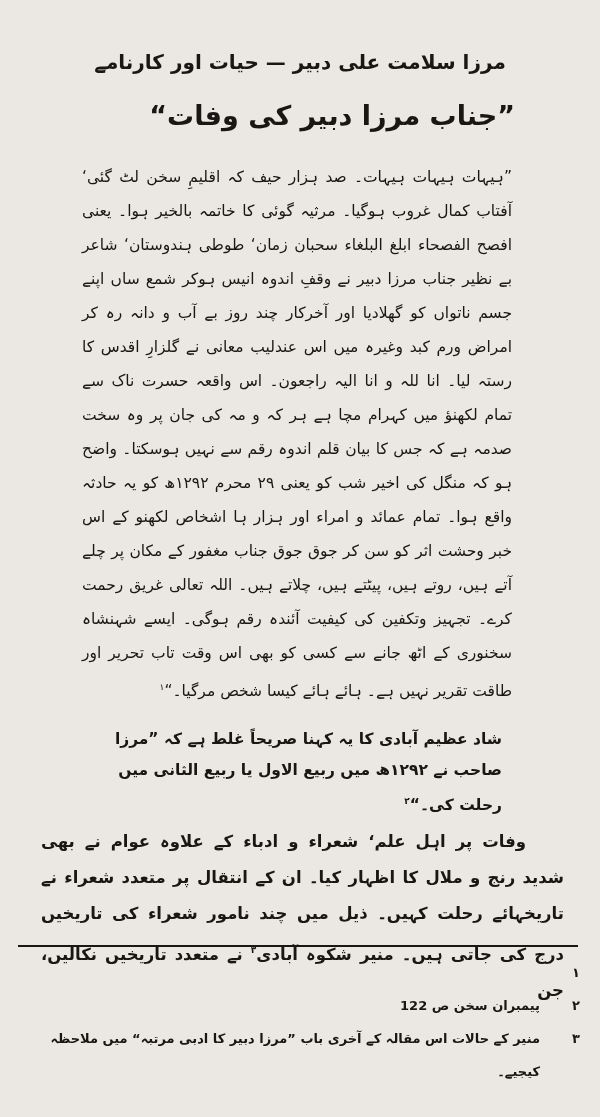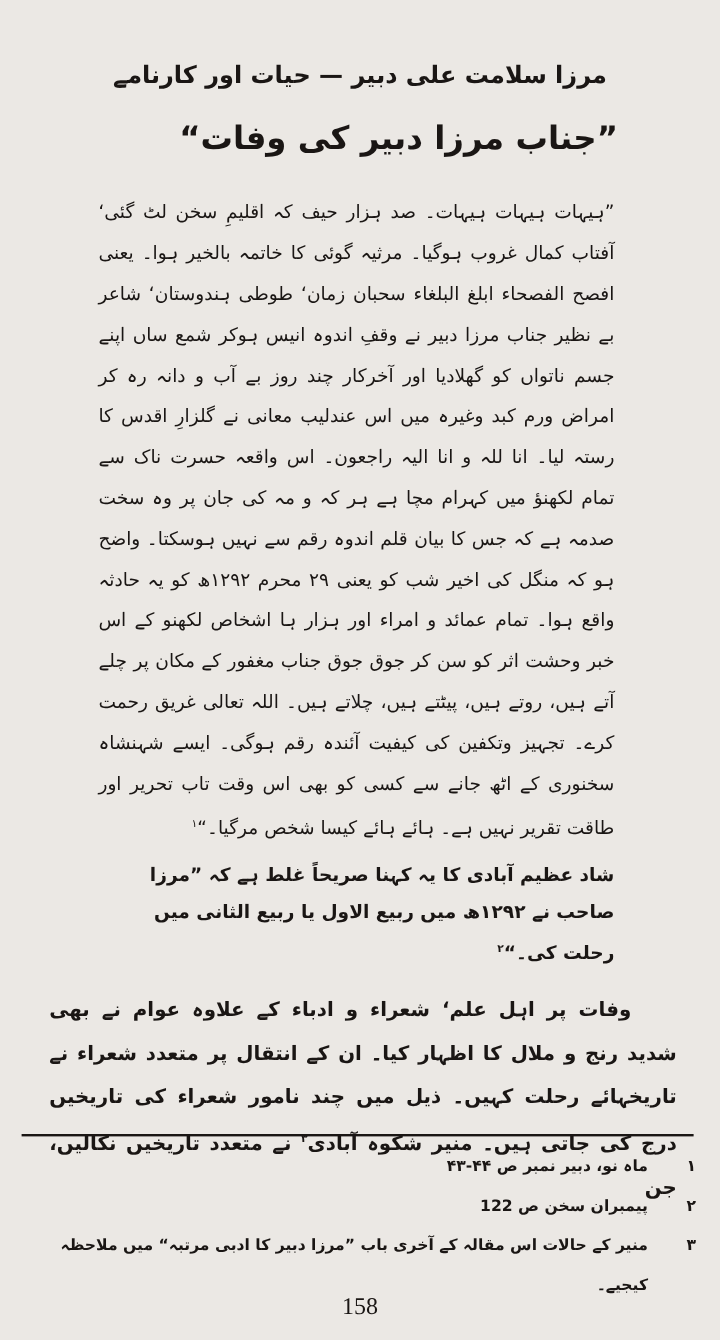--- a/index.html
+++ b/index.html
@@ -22,21 +22,21 @@
     .quote-block {
       position: absolute; top: 160px; right: 88px; width: 430px;
       font-size: 15.5px; line-height: 34px; font-weight: normal;
       text-align: justify;
     }
     .quote-block p { margin: 0; }
     .shad-note {
       position: absolute; top: 714px; right: 88px; width: 430px;
       font-size: 15.5px; line-height: 31px; font-weight: bold;
     }
-    .shad-note p { margin: 0; }
+    .shad-note p { margin: 10px; }
     .section-title {
       position: absolute; top: 765px; right: 372px; left: 0;
       font-size: 23px; font-weight: bold; text-align: right;
       padding-right: 0;
     }
     .section-body {
       position: absolute; top: 808px; right: 20px; width: 555px;
       font-size: 16.5px; line-height: 36px; font-weight: bold;
       text-align: justify;
     }
@@ -78,27 +78,25 @@
 
   <div class="section-body">
     <p><span>وفات پر اہل علم‘ شعراء و ادباء کے علاوہ عوام نے بھی شدید رنج و ملال کا اظہار کیا۔ ان کے انتقال پر متعدد شعراء نے تاریخہائے رحلت کہیں۔ ذیل میں چند نامور شعراء کی تاریخیں درج کی جاتی ہیں۔ منیر شکوہ آبادی</span><sup>۳</sup><span> نے متعدد تاریخیں نکالیں، جن</span></p>
   </div>
 
   <div class="rule"></div>
 
   <div class="footnotes">
     <div class="fn">
       <span class="fn-num">۱</span>
-      <span>ماہ نو، دبیر نمبر ص ۴۴-۴۳</span>
     </div>
     <div class="fn">
       <span class="fn-num">۲</span>
       <span>پیمبران سخن ص 122</span>
     </div>
     <div class="fn">
       <span class="fn-num">۳</span>
       <span>منیر کے حالات اس مقالہ کے آخری باب ”مرزا دبیر کا ادبی مرتبہ“ میں ملاحظہ کیجیے۔</span>
     </div>
   </div>
 
-  <div class="page-number">158</div>
 
 </div>
 
 </body></html>

